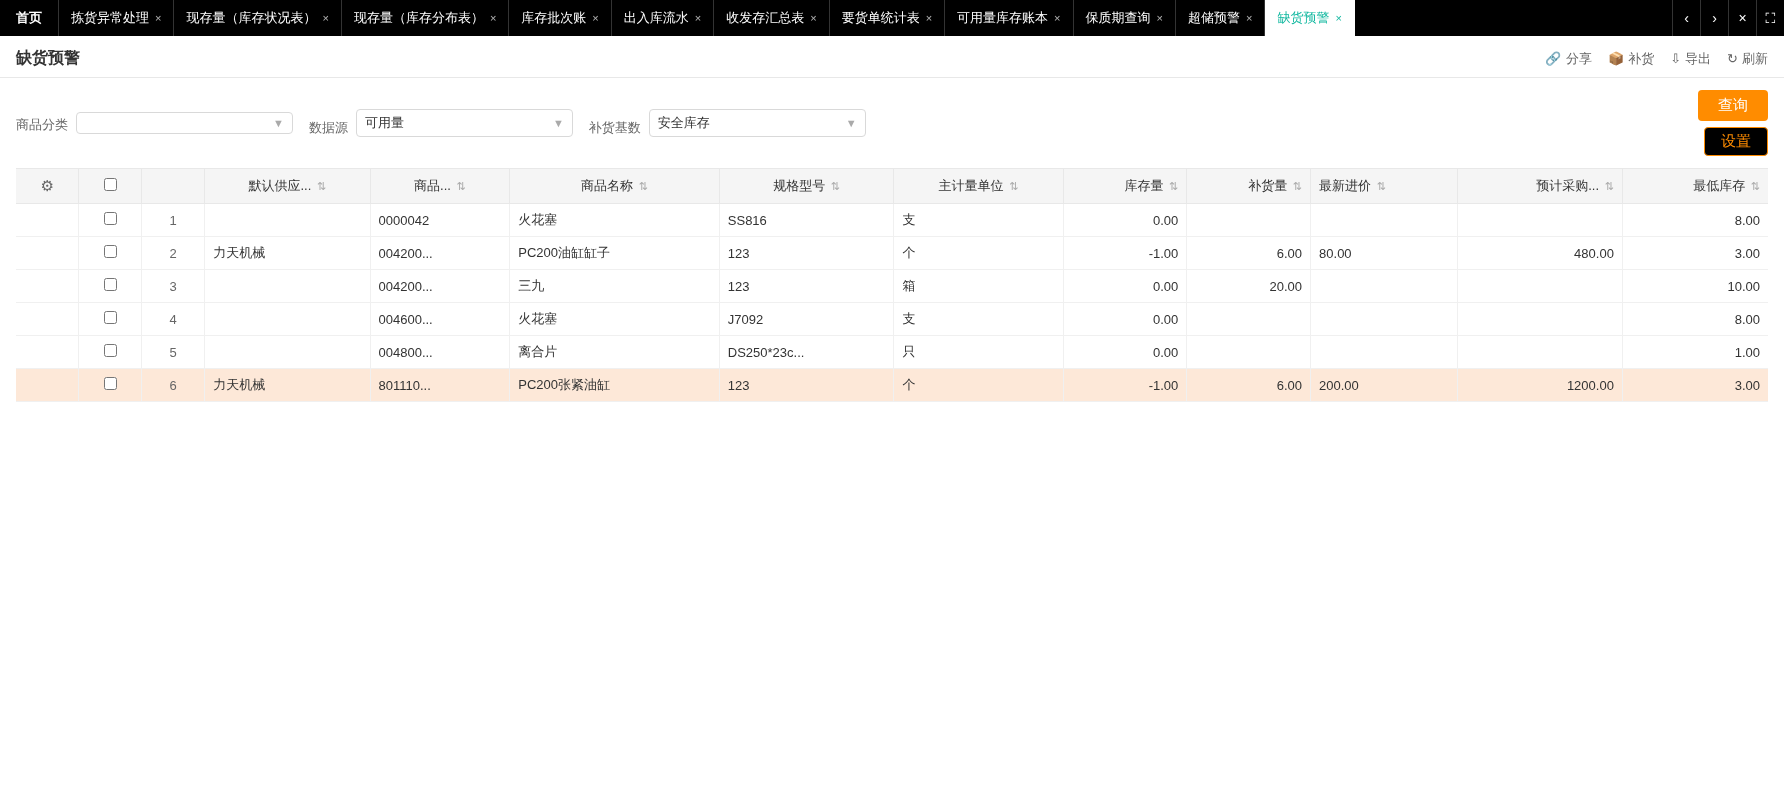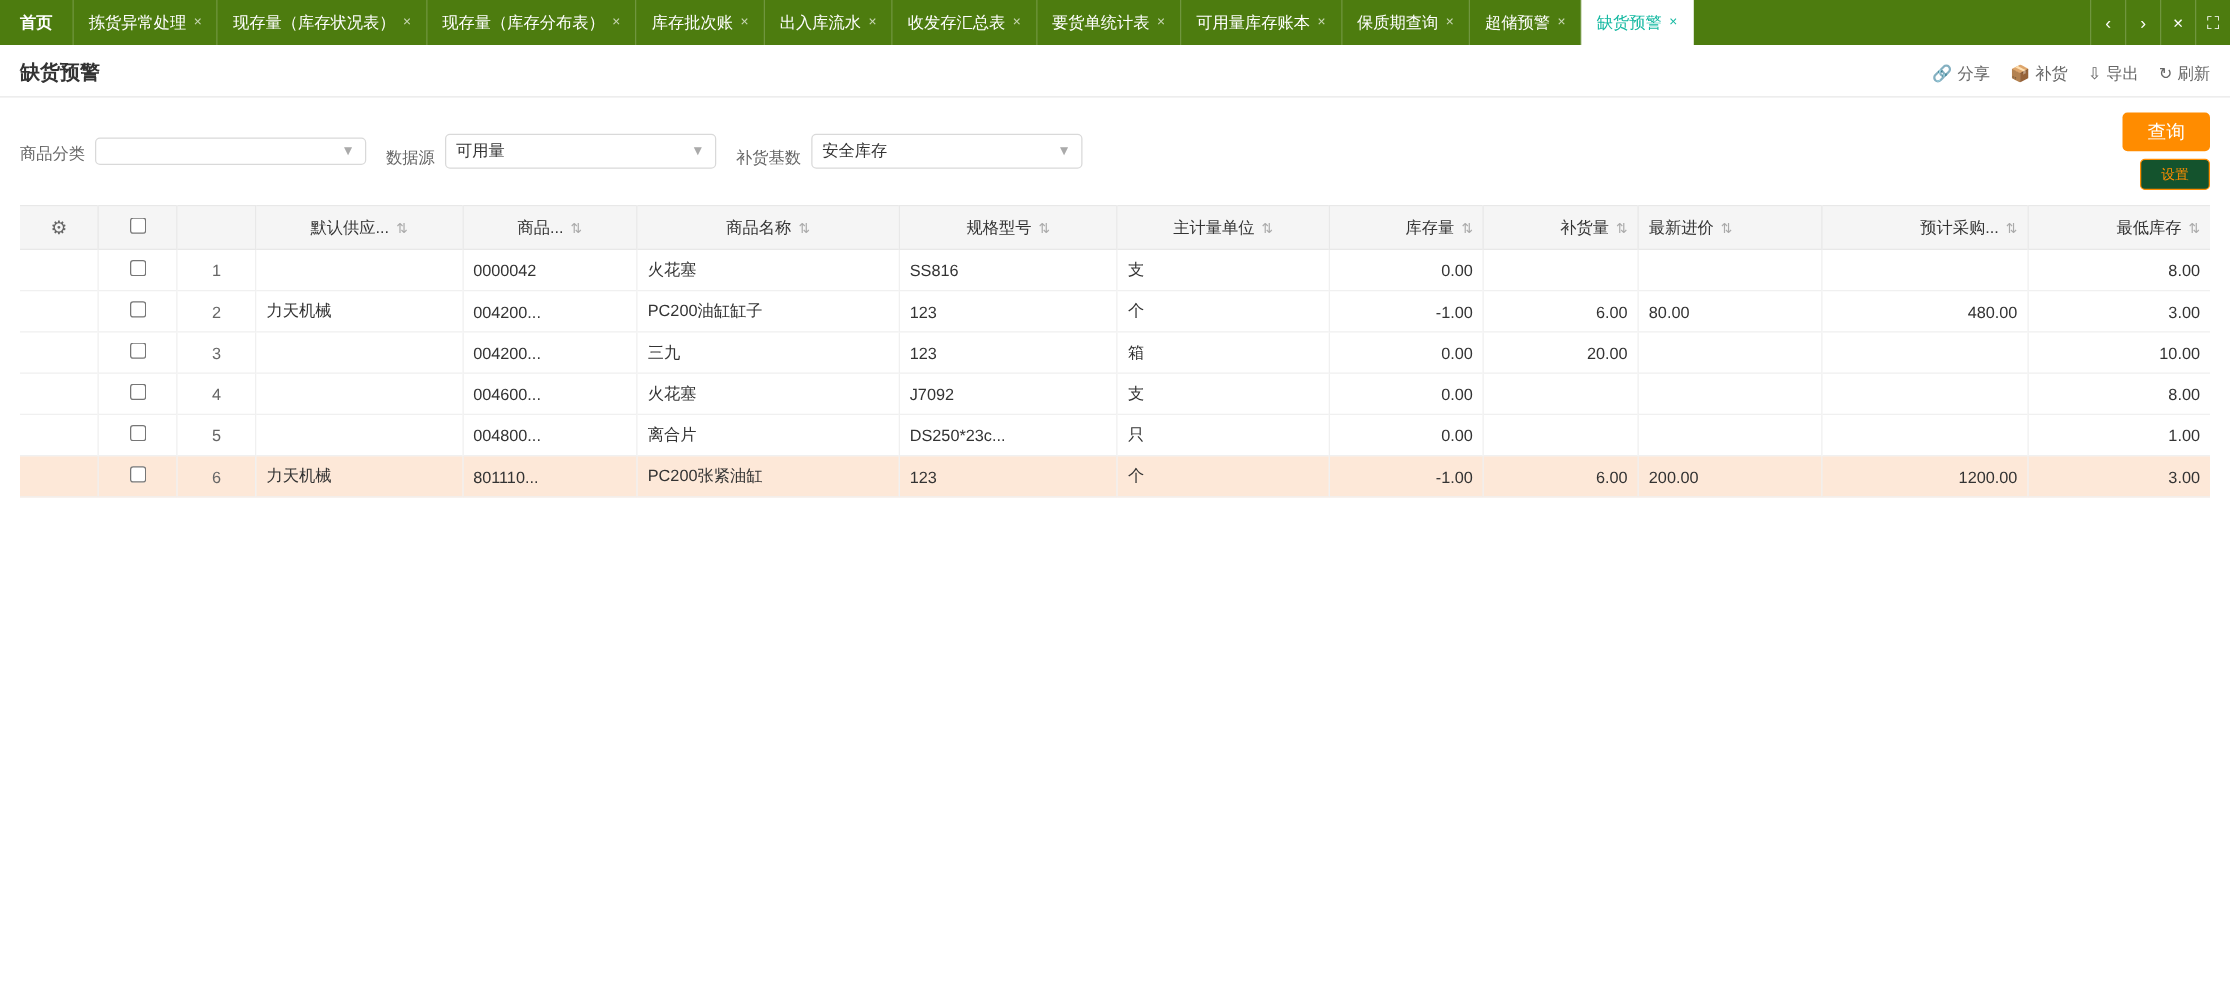--- a/index.html
+++ b/index.html
@@ -2,21 +2,21 @@
 <html><head>
   <meta charset="utf-8">
   <style>
     * { box-sizing: border-box; margin: 0; padding: 0; }
     body { font-family: "Microsoft YaHei", "PingFang SC", sans-serif; font-size: 13px; background: #f5f5f5; color: #333; }
 
     
     .top-nav {
       display: flex;
       align-items: center;
-      background: #4d7c0f;
+      background: #000000;
       height: 36px;
       overflow: hidden;
     }
     .top-nav .tab {
       display: flex;
       align-items: center;
       padding: 0 12px;
       height: 100%;
       color: #fff;
       white-space: nowrap;
@@ -154,27 +154,27 @@
     .btn-query {
       background: #ff8c00;
       color: #fff;
       border: none;
       border-radius: 4px;
       padding: 6px 20px;
       cursor: pointer;
       font-size: 15px;
     }
     .btn-settings {
-      background: #14532d;
+      background: #000000;
       color: #ff8c00;
       border: 1px solid #ff8c00;
       border-radius: 4px;
       padding: 4px 16px;
       cursor: pointer;
-      font-size: 11px;
+      font-size: 15px;
     }
 
     
     .table-wrapper {
       padding: 0 16px;
     }
     table {
       width: 100%;
       border-collapse: collapse;
       font-size: 13px;

